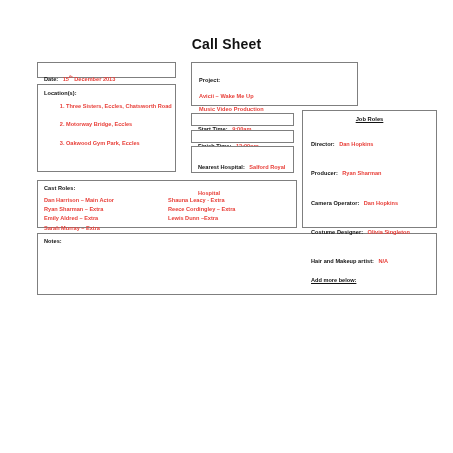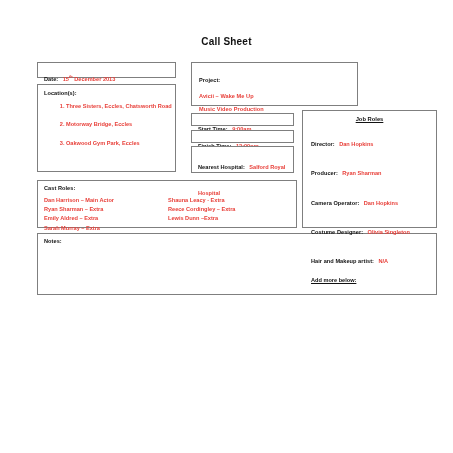--- a/index.html
+++ b/index.html
@@ -26,21 +26,21 @@
     position: absolute;
     border: 1px solid #7f7f7f;
     background: #ffffff;
     box-sizing: border-box;
   }
   .title {
     position: absolute;
     left: 0; top: 36px;
     width: 453px;
     text-align: center;
-    font-size: 10px;
+    font-size: 14px;
     font-weight: bold;
     letter-spacing: 0.2px;
     color: #111111;
   }
   .lbl {
     font-size: 5.6px;
     font-weight: bold;
     color: #111111;
     letter-spacing: 0.05px;
   }

